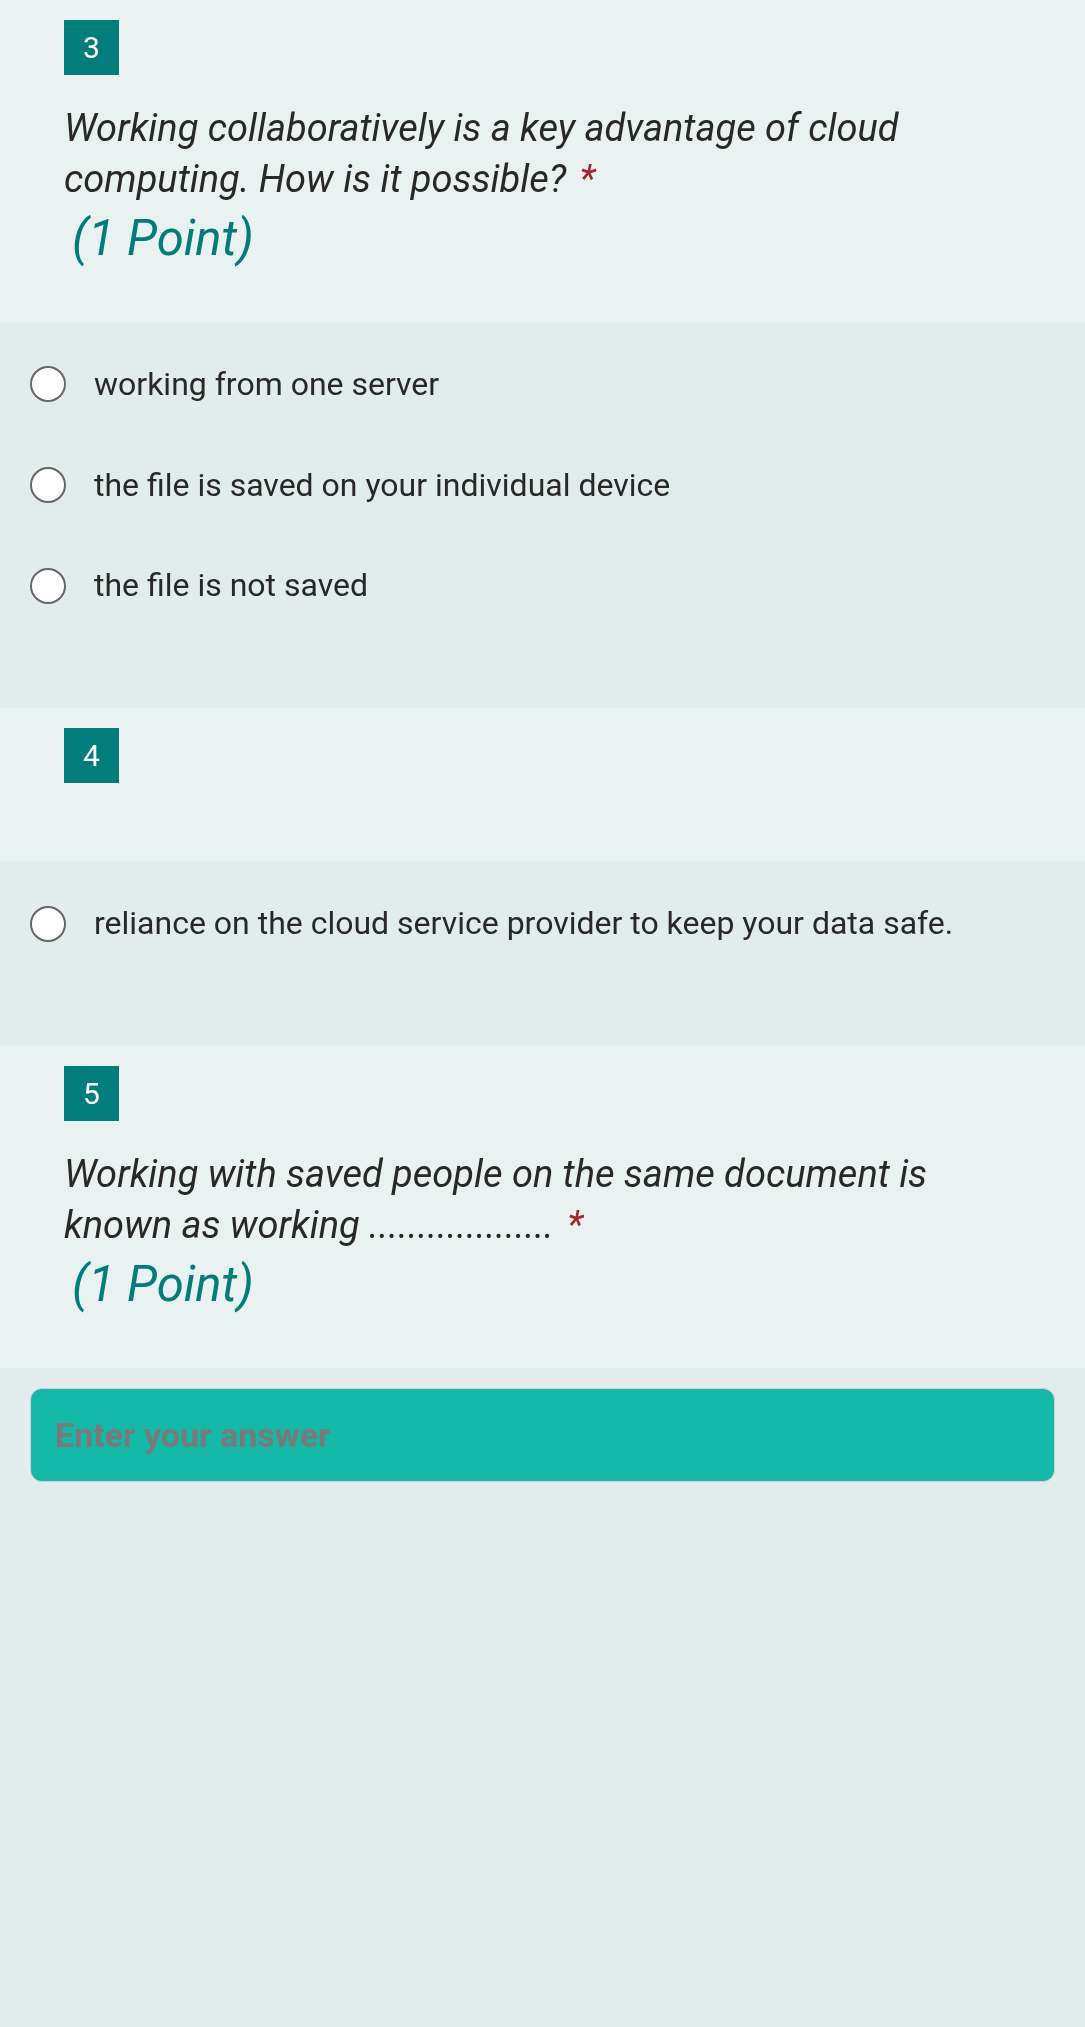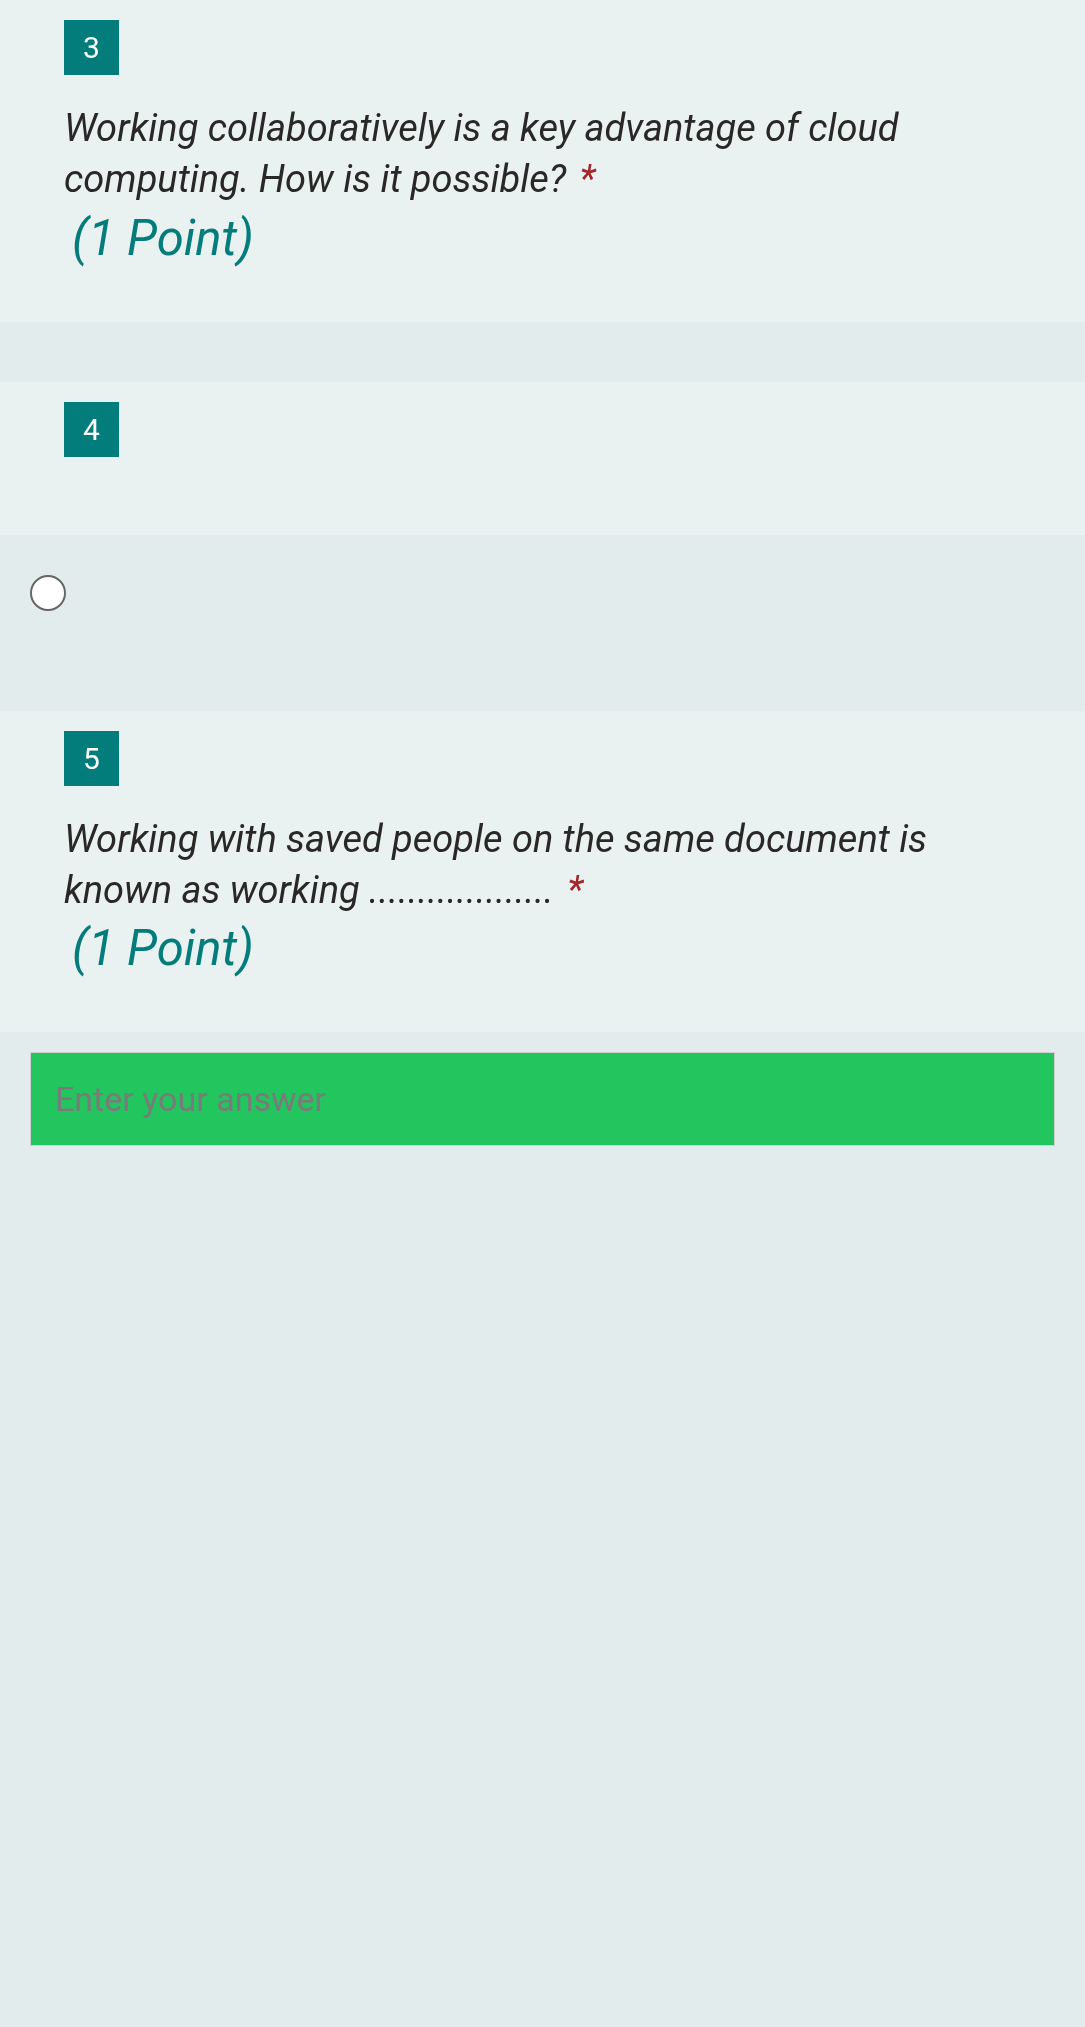--- a/index.html
+++ b/index.html
@@ -74,53 +74,69 @@
     color: #292827;
   }
   .answer-wrap {
     padding: 20px 30px 0 30px;
   }
   .answer-input {
     width: 100%;
     font-size: 34px;
     padding: 26px 24px;
     border: 1px solid #d0d0d0;
-    border-radius: 0;
-    background: #22c55e;
+    border-radius: 12px;
+    background: #14b8a6;
     color: #292827;
     font-family: inherit;
+    font-weight: bold;
   }
   .answer-input::placeholder {
     color: #7a7a7a;
   }
 </style>
 </head>
 <body>
 
 <div class="page">
 
   <div class="q-block">
     <div class="q-header">
       <div class="q-number">3</div>
       <div class="q-title">
         <span>Working collaboratively is a key advantage of cloud computing. How is it possible?</span>
         <span class="required">*</span>
         <br>
         <span class="points">(1 Point)</span>
       </div>
     </div>
+    <div class="options">
+      <div class="option">
+        <div class="radio"></div>
+        <div class="option-label">working from one server</div>
+      </div>
+      <div class="option">
+        <div class="radio"></div>
+        <div class="option-label">the file is saved on your individual device</div>
+      </div>
+      <div class="option">
+        <div class="radio"></div>
+        <div class="option-label">the file is not saved</div>
+      </div>
+    </div>
   </div>
 
   <div class="q-block">
     <div class="q-header">
       <div class="q-number">4</div>
     </div>
     <div class="options">
       <div class="option">
         <div class="radio"></div>
+        <div class="option-label">reliance on the cloud service provider to keep your data safe.</div>
       </div>
     </div>
   </div>
 
   <div class="q-block">
     <div class="q-header">
       <div class="q-number">5</div>
       <div class="q-title">
         <span>Working with saved people on the same document is known as working ...................</span>
         <span class="required">*</span>

